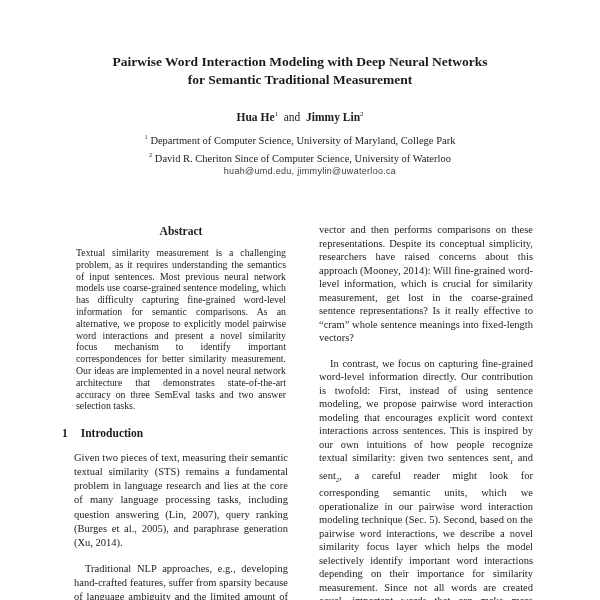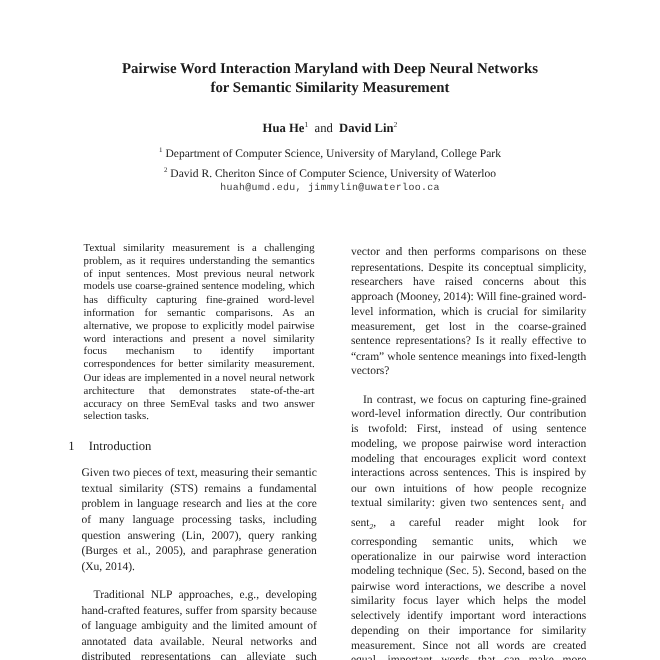--- a/index.html
+++ b/index.html
@@ -39,24 +39,24 @@
     top: 130px;
     left: 50px;
     width: 500px;
     text-align: center;
     font-size: 10.5px;
     line-height: 14.5px;
   }
   .emails-line {
     position: absolute;
     top: 166px;
-    left: 50px;
+    left: 60px;
     width: 500px;
     text-align: center;
-    font-family: Liberation Mono, monospace;
+    font-family: Liberation Sans, sans-serif;
     font-size: 9px;
     letter-spacing: 0.3px;
     color: #3a3a3a;
   }
   .column {
     position: absolute;
     top: 220px;
     height: 380px;
     overflow: hidden;
   }
@@ -71,21 +71,21 @@
   }
   .abstract-text {
     margin: 0 14px;
     font-size: 9.8px;
     line-height: 11.8px;
     text-align: justify;
   }
   .section-heading {
     margin: 15px 0 10px 0;
     font-size: 11.5px;
-    font-weight: normal;
+    font-weight: bold;
   }
   .section-heading .sec-num {
     display: inline-block;
     margin-right: 13px;
   }
   .body-par {
     margin: 12px;
     font-size: 10.5px;
     line-height: 14.1px;
     text-align: justify;
@@ -100,34 +100,35 @@
   .seg-i    { }
   .seg-sup  { vertical-align: super; font-size: 0.6em; font-weight: normal; }
   .seg-sub  { vertical-align: sub;   font-size: 0.65em; font-style: italic; }
 </style>
 </head>
 <body>
 
 <div id="paper-page">
 
   <div class="paper-title">
-    <div>Pairwise Word Interaction Maryland with Deep Neural Networks</div>
-    <div>for Semantic Similarity Measurement</div>
+    <div>Pairwise Word Interaction Modeling with Deep Neural Networks</div>
+    <div>for Semantic Traditional Measurement</div>
   </div>
 
-  <div class="authors-line"><span class="seg-b">Hua He</span><span class="seg-sup">1</span><span class="seg">&nbsp; and &nbsp;</span><span class="seg-b">David Lin</span><span class="seg-sup">2</span></div>
+  <div class="authors-line"><span class="seg-b">Hua He</span><span class="seg-sup">1</span><span class="seg">&nbsp; and &nbsp;</span><span class="seg-b">Jimmy Lin</span><span class="seg-sup">2</span></div>
 
   <div class="affiliations">
     <div><span class="seg-sup">1</span><span class="seg"> Department of Computer Science, University of Maryland, College Park</span></div>
     <div><span class="seg-sup">2</span><span class="seg"> David R. Cheriton Since of Computer Science, University of Waterloo</span></div>
   </div>
 
   <div class="emails-line">huah@umd.edu, jimmylin@uwaterloo.ca</div>
 
   <div id="col-left" class="column">
+    <div class="abstract-heading">Abstract</div>
     <p class="abstract-text">Textual similarity measurement is a challenging problem, as it requires understanding the semantics of input sentences. Most previous neural network models use coarse-grained sentence modeling, which has difficulty capturing fine-grained word-level information for semantic comparisons. As an alternative, we propose to explicitly model pairwise word interactions and present a novel similarity focus mechanism to identify important correspondences for better similarity measurement. Our ideas are implemented in a novel neural network architecture that demonstrates state-of-the-art accuracy on three SemEval tasks and two answer selection tasks.</p>
     <div class="section-heading">
       <span class="sec-num">1</span><span>Introduction</span>
     </div>
     <p class="body-par">Given two pieces of text, measuring their semantic textual similarity (STS) remains a fundamental problem in language research and lies at the core of many language processing tasks, including question answering (Lin, 2007), query ranking (Burges et al., 2005), and paraphrase generation (Xu, 2014).</p>
     <p class="body-par indent">Traditional NLP approaches, e.g., developing hand-crafted features, suffer from sparsity because of language ambiguity and the limited amount of annotated data available. Neural networks and distributed representations can alleviate such sparsity</p>
   </div>
 
   <div id="col-right" class="column">
     <p class="body-par" style="margin-top:3px">vector and then performs comparisons on these representations. Despite its conceptual simplicity, researchers have raised concerns about this approach (Mooney, 2014): Will fine-grained word-level information, which is crucial for similarity measurement, get lost in the coarse-grained sentence representations? Is it really effective to “cram” whole sentence meanings into fixed-length vectors?</p>

